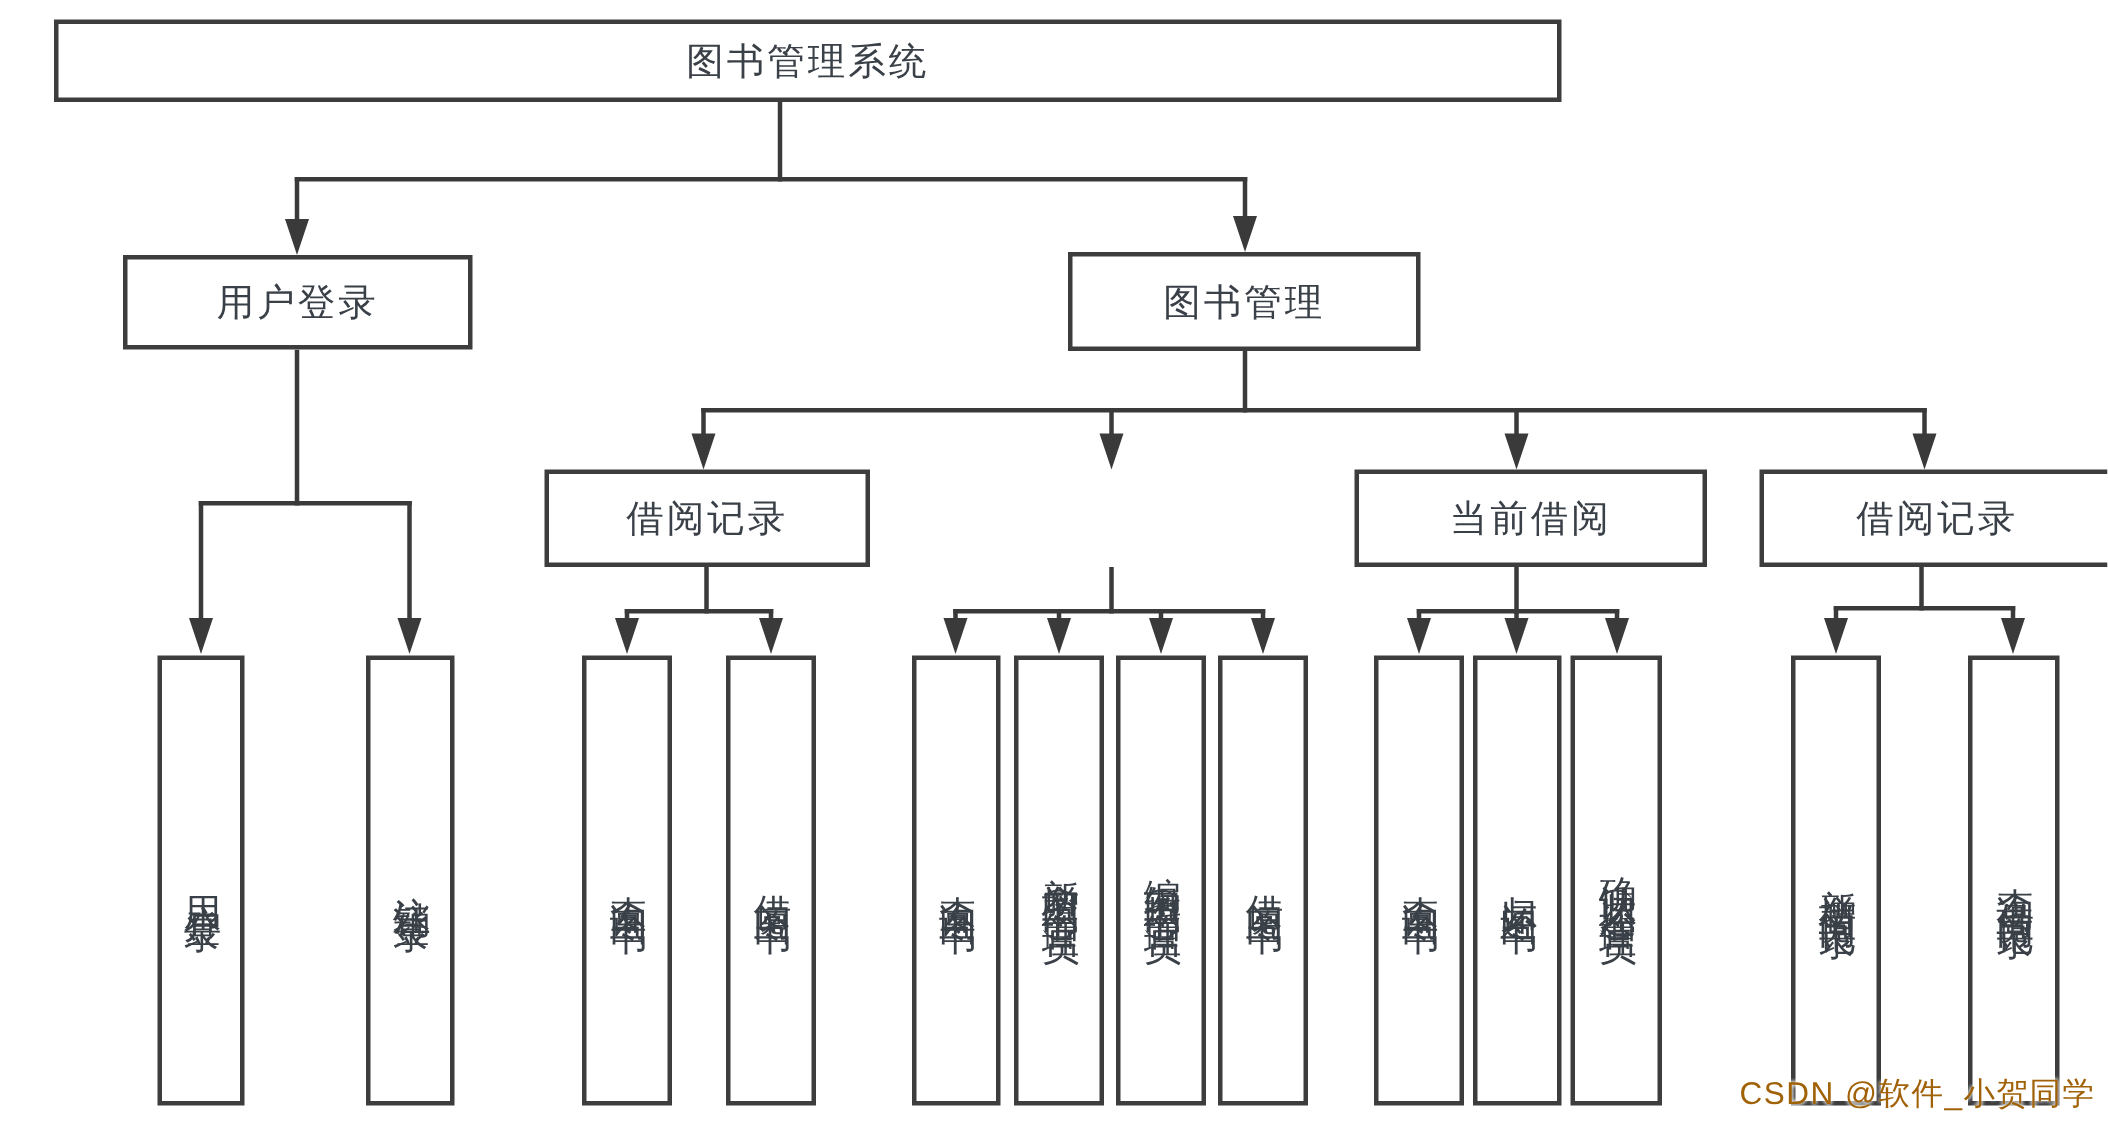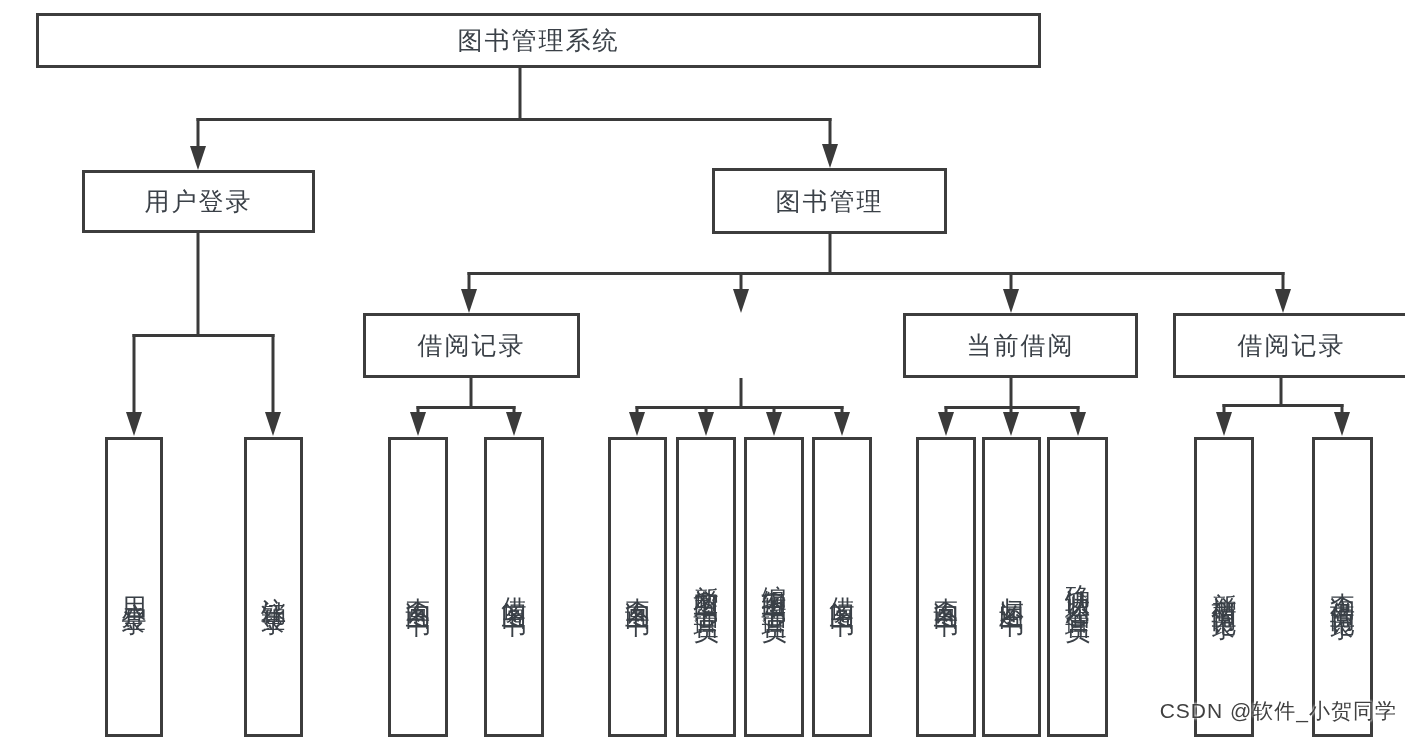--- a/index.html
+++ b/index.html
@@ -14,22 +14,22 @@
     position:absolute; box-sizing:border-box;
     border:3px solid #3d3d3d; background:#ffffff;
     display:flex; align-items:center; justify-content:center;
     color:#3a4047; font-size:25px; letter-spacing:2px; white-space:nowrap;
   }
   .leaf span {
     writing-mode:vertical-rl; letter-spacing:5px; line-height:1;
     font-size:25px; color:#3a4047;
   }
   .watermark {
-    position:absolute; right:8px; top:697px; font-size:21px; letter-spacing:1px;
-    color:#404040; white-space:nowrap;
+    position:absolute; right:8px; top:715px; font-size:21px; letter-spacing:1px;
+    color:#a16207; white-space:nowrap;
     text-shadow:0 0 3px #ffffff, 0 0 3px #ffffff;
   }
 </style>
 </head>
 <body>
 
 <div class="canvas">
 
   <svg class="connectors" viewBox="0 0 1405 747">
     <g>

